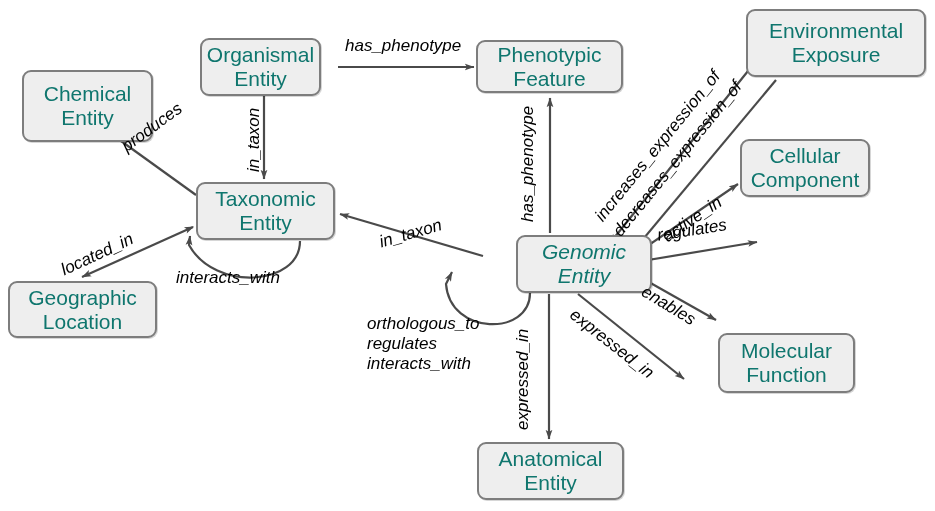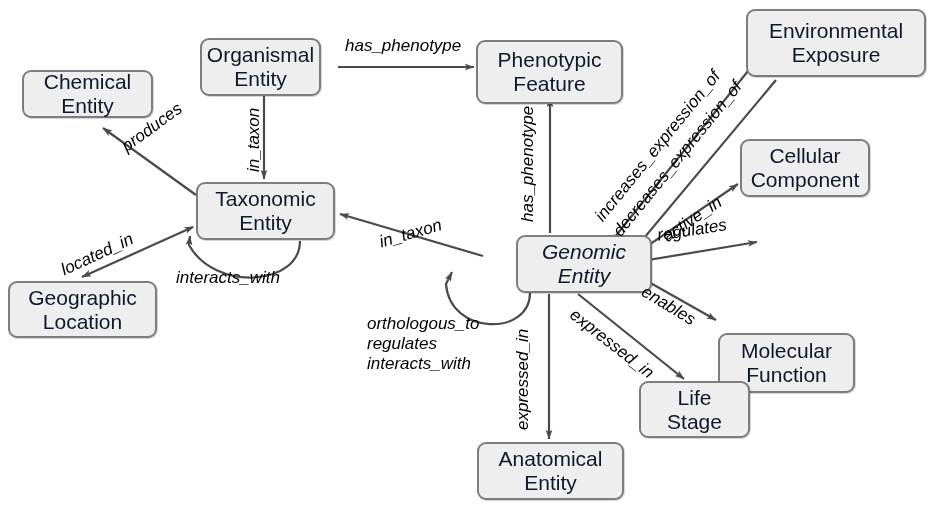--- a/index.html
+++ b/index.html
@@ -24,21 +24,21 @@
   .node {
     position: absolute;
     box-sizing: border-box;
     background: #eeeeee;
     border: 2px solid #7d7d7d;
     border-radius: 9px;
     display: flex;
     align-items: center;
     justify-content: center;
     text-align: center;
-    color: #0f172a;
+    color: #0f766e;
     font-size: 21px;
     line-height: 1.12;
     font-family: "Liberation Sans", sans-serif;
     box-shadow: 1px 1px 0 rgba(0,0,0,0.16);
     z-index: 2;
   }
   .node span { display: block; white-space: pre-line; }
   .elabel {
     position: absolute;
     color: #000000;
@@ -90,31 +90,31 @@
 
     <line x1="624" y1="268" x2="716" y2="320" stroke="#4a4a4a" stroke-width="2.2" marker-end="url(#ah)"></line>
 
     <line x1="578" y1="294" x2="684" y2="379" stroke="#4a4a4a" stroke-width="2.2" marker-end="url(#ah)"></line>
 
     <line x1="549" y1="294" x2="549" y2="439" stroke="#4a4a4a" stroke-width="2.2" marker-end="url(#ah)"></line>
 
     <path d="M 530 293 C 530 336 450 336 446 284 L 452 272" fill="none" stroke="#4a4a4a" stroke-width="2.2" marker-end="url(#ah)"></path>
   </svg>
 
-  <div class="node" style="left:22px; top:70px; width:131px; height:48px;">
+  <div class="node" style="left:22px; top:70px; width:131px; height:72px;">
     <span>Chemical
 Entity</span>
   </div>
 
   <div class="node" style="left:200px; top:38px; width:121px; height:58px;">
     <span>Organismal
 Entity</span>
   </div>
 
-  <div class="node" style="left:476px; top:40px; width:147px; height:64px;">
+  <div class="node" style="left:476px; top:40px; width:147px; height:53px;">
     <span>Phenotypic
 Feature</span>
   </div>
 
   <div class="node" style="left:746px; top:9px; width:180px; height:68px;">
     <span>Environmental
 Exposure</span>
   </div>
 
   <div class="node" style="left:196px; top:182px; width:139px; height:58px;text-align:center;">
@@ -136,24 +136,20 @@
     <span>Genomic
 Entity</span>
   </div>
 
 
   <div class="node" style="left:718px; top:300px; width:137px; height:60px;margin-top:33px;">
     <span>Molecular
 Function</span>
   </div>
 
-  <div class="node" style="left:639px; top:381px; width:111px; height:57px;">
-    <span>Life
-Stage</span>
-  </div>
 
   <div class="node" style="left:477px; top:442px; width:147px; height:58px;">
     <span>Anatomical
 Entity</span>
   </div>
 
   <div class="elabel" style="left:345px; top:36px;">has_phenotype</div>
 
   <div class="elabel" style="left:244px; top:172px; transform:rotate(-90deg);">in_taxon</div>
 

